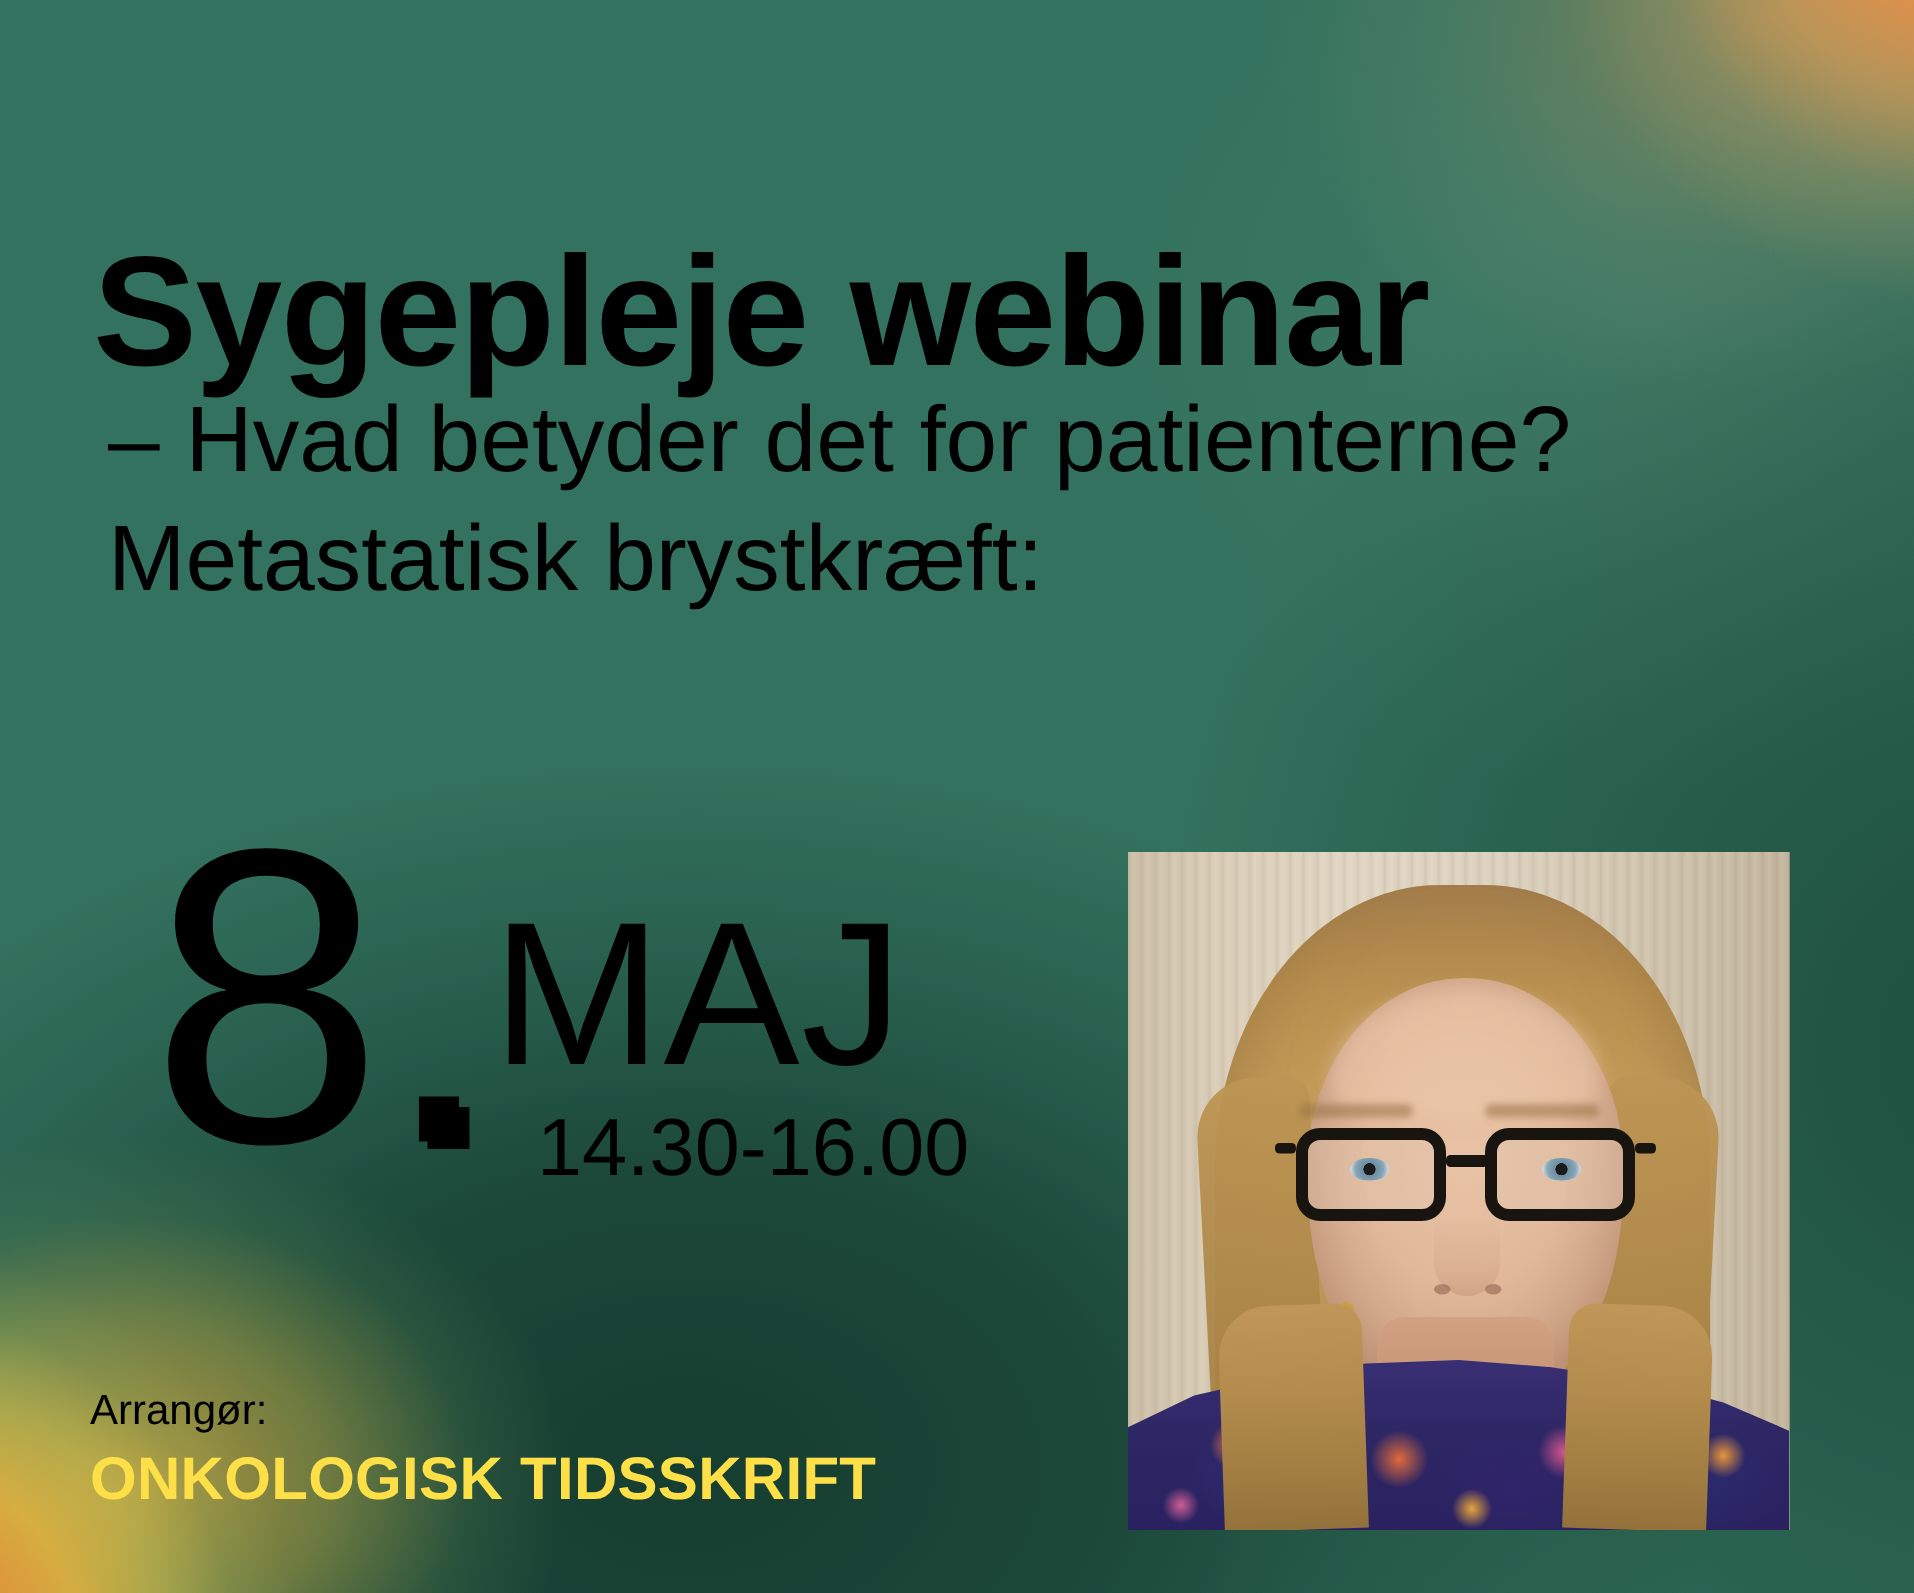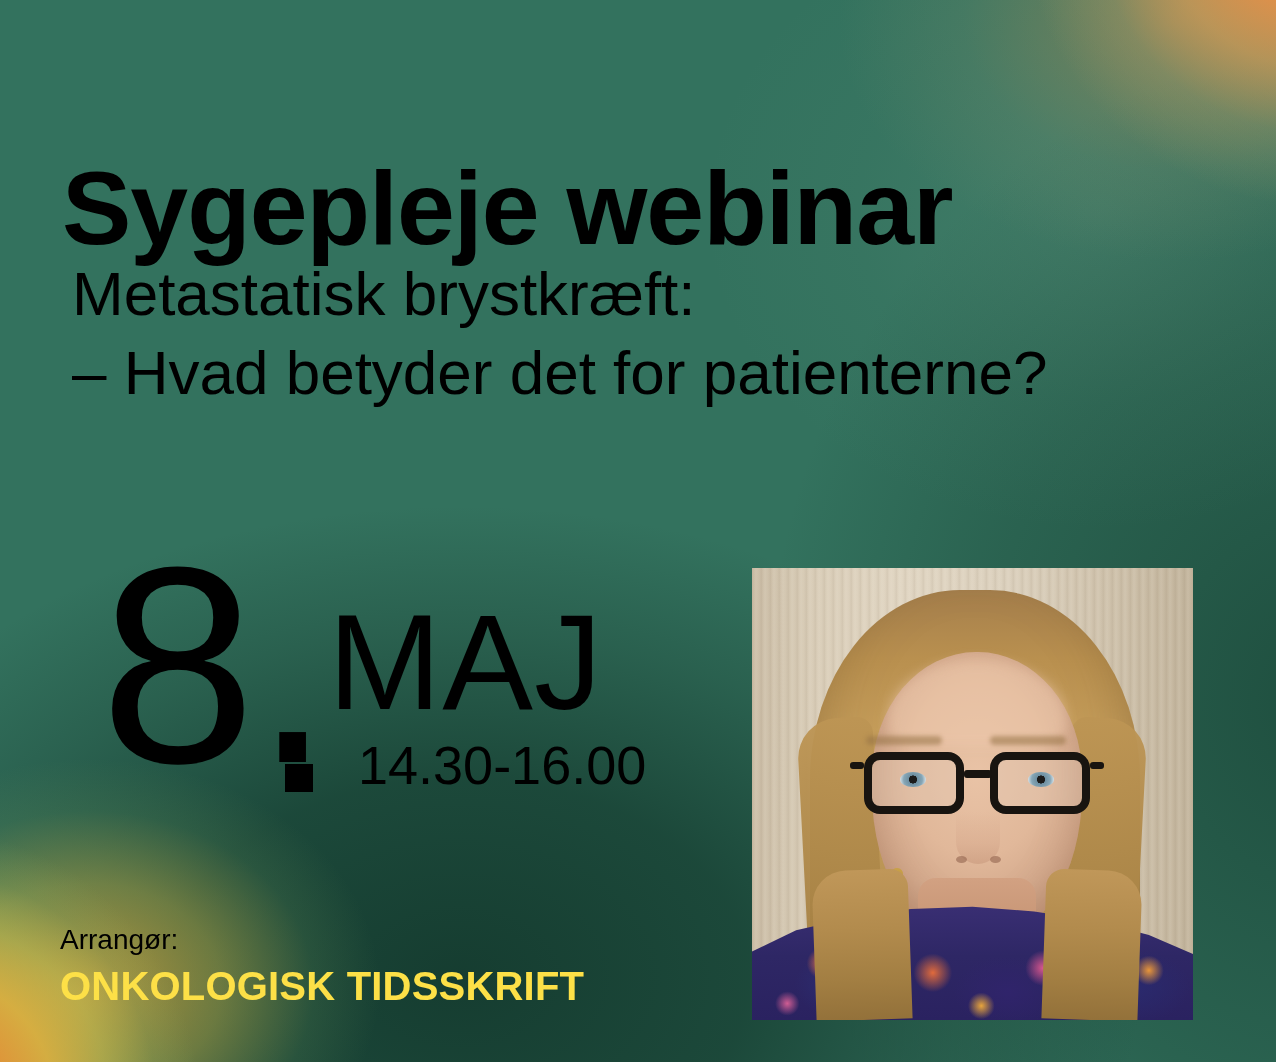--- a/index.html
+++ b/index.html
@@ -141,21 +141,21 @@
     font-weight: normal;
     color: #000000;
     letter-spacing: 1px;
     white-space: nowrap;
   }
   .time-row {
     position: absolute;
     left: 185px;
     top: 182px;
     display: flex;
-    align-items: flex-end;
+    align-items: flex-start;
     white-space: nowrap;
   }
   .time-bullet {
     width: 28px;
     height: 28px;
     background: #000000;
     display: inline-block;
     flex: none;
     margin-right: 45px;
   }
@@ -461,22 +461,22 @@
   <div class="bg-layer bg-dark-sweep"></div>
   <div class="bg-layer bg-sheen"></div>
   <div class="bg-layer bg-glow-bl"></div>
   <div class="bg-layer bg-glow-tr"></div>
 
   <div class="content">
 
     <h1 class="title">Sygepleje webinar</h1>
 
     <div class="subtitle">
+      <span class="sub-line">– Hvad betyder det for patienterne?</span>
       <span class="sub-line">Metastatisk brystkræft:</span>
-      <span class="sub-line">– Hvad betyder det for patienterne?</span>
     </div>
 
     <div class="date-block">
       <span class="date-day">8.</span>
       <span class="date-month">MAJ</span>
       <div class="time-row">
         <span class="time-bullet"></span>
         <span class="time-text">14.30-16.00</span>
       </div>
     </div>

